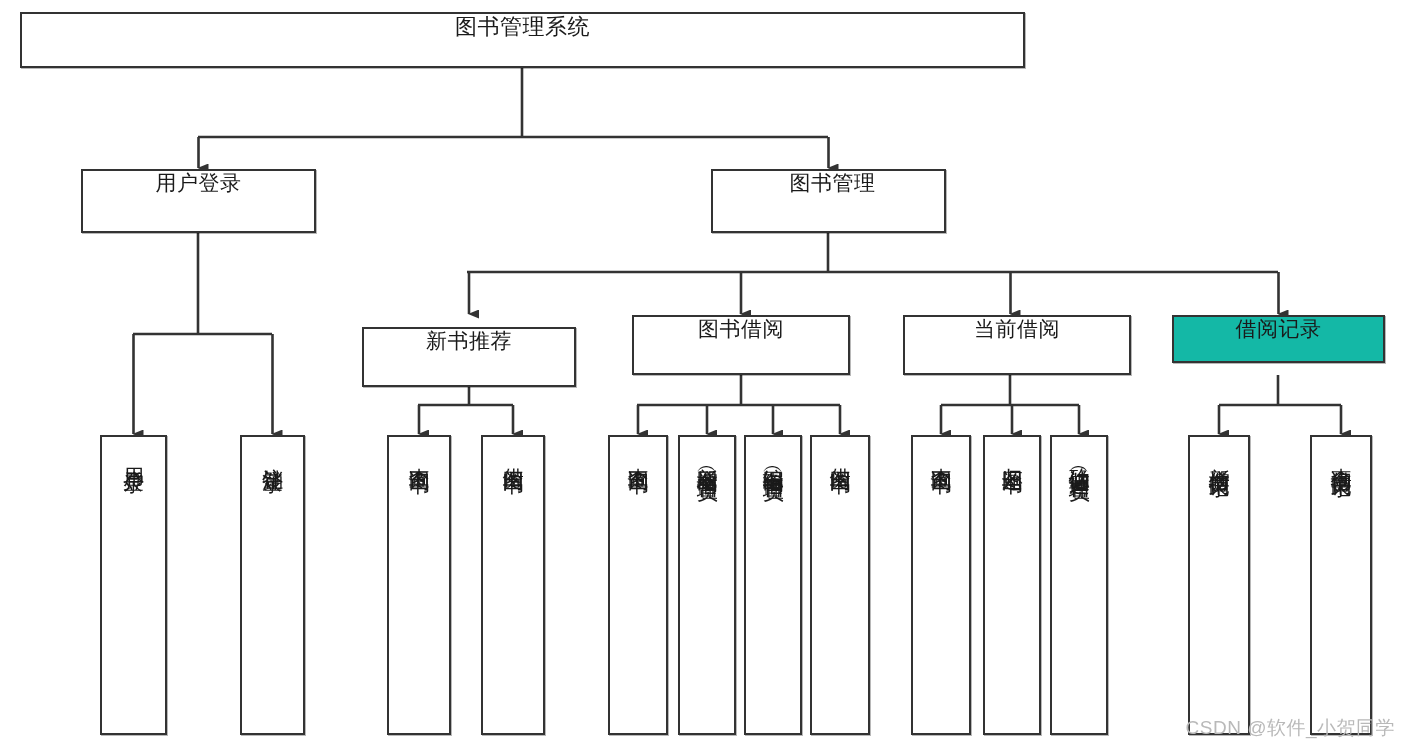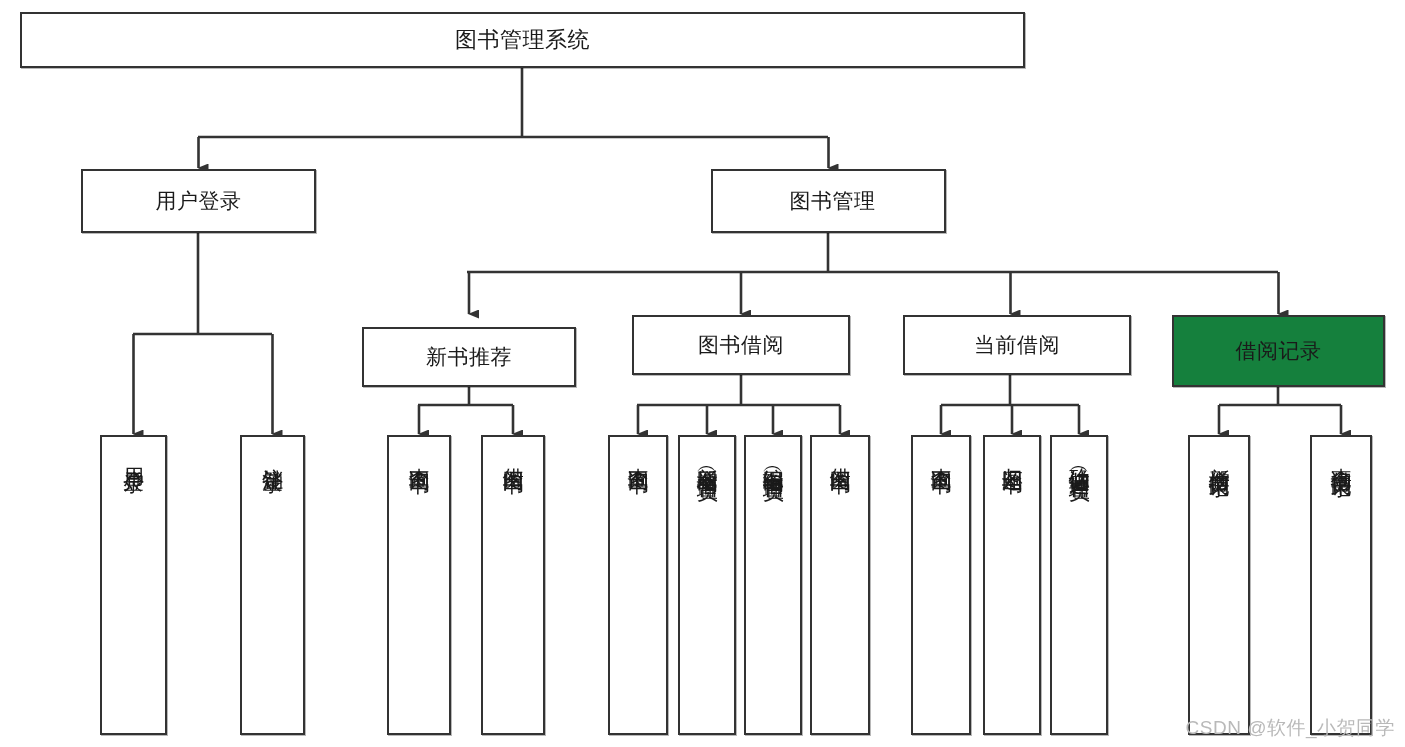--- a/index.html
+++ b/index.html
@@ -25,21 +25,20 @@
     width: 1405px;
     height: 747px;
     pointer-events: none;
   }
   .node {
     position: absolute;
     box-sizing: border-box;
     background: #ffffff;
     border: 2px solid #333333;
     display: flex;
-    align-items: center;
     justify-content: center;
     color: #1a1a1a;
     box-shadow: 1px 1px 0 rgba(0,0,0,0.28);
   }
   .node-label {
     display: block;
     text-align: center;
     line-height: 1.18;
     letter-spacing: 0.5px;
   }
@@ -132,21 +131,21 @@
 
   <div class="node horiz" style="left: 362px; top: 315px; width: 214px; height: 60px; border-color: rgb(51, 51, 51); background: rgb(255, 255, 255); margin-top: 12px;">
     <span class="node-label">新书推荐</span>
   </div>
   <div class="node horiz" style="left: 632px; top: 315px; width: 218px; height: 60px; border-color: rgb(51, 51, 51); background: rgb(255, 255, 255);">
     <span class="node-label">图书借阅</span>
   </div>
   <div class="node horiz" style="left: 903px; top: 315px; width: 228px; height: 60px; border-color: rgb(51, 51, 51); background: rgb(255, 255, 255);">
     <span class="node-label">当前借阅</span>
   </div>
-  <div class="node horiz" style="left: 1172px; top: 315px; width: 213px; height: 72px; border-color: rgb(51, 51, 51); background: #15803d;">
+  <div class="node horiz" style="left: 1172px; top: 315px; width: 213px; height: 48px; border-color: rgb(51, 51, 51); background: #14b8a6;">
     <span class="node-label">借阅记录</span>
   </div>
 
   <div class="node vert" style="left: 100px; top: 435px; width: 67px; height: 300px; border-color: rgb(51, 51, 51); background: rgb(255, 255, 255);">
     <span class="node-label">用户登录</span>
   </div>
   <div class="node vert" style="left: 240px; top: 435px; width: 65px; height: 300px; border-color: rgb(51, 51, 51); background: rgb(255, 255, 255);">
     <span class="node-label">注销登录</span>
   </div>
 

